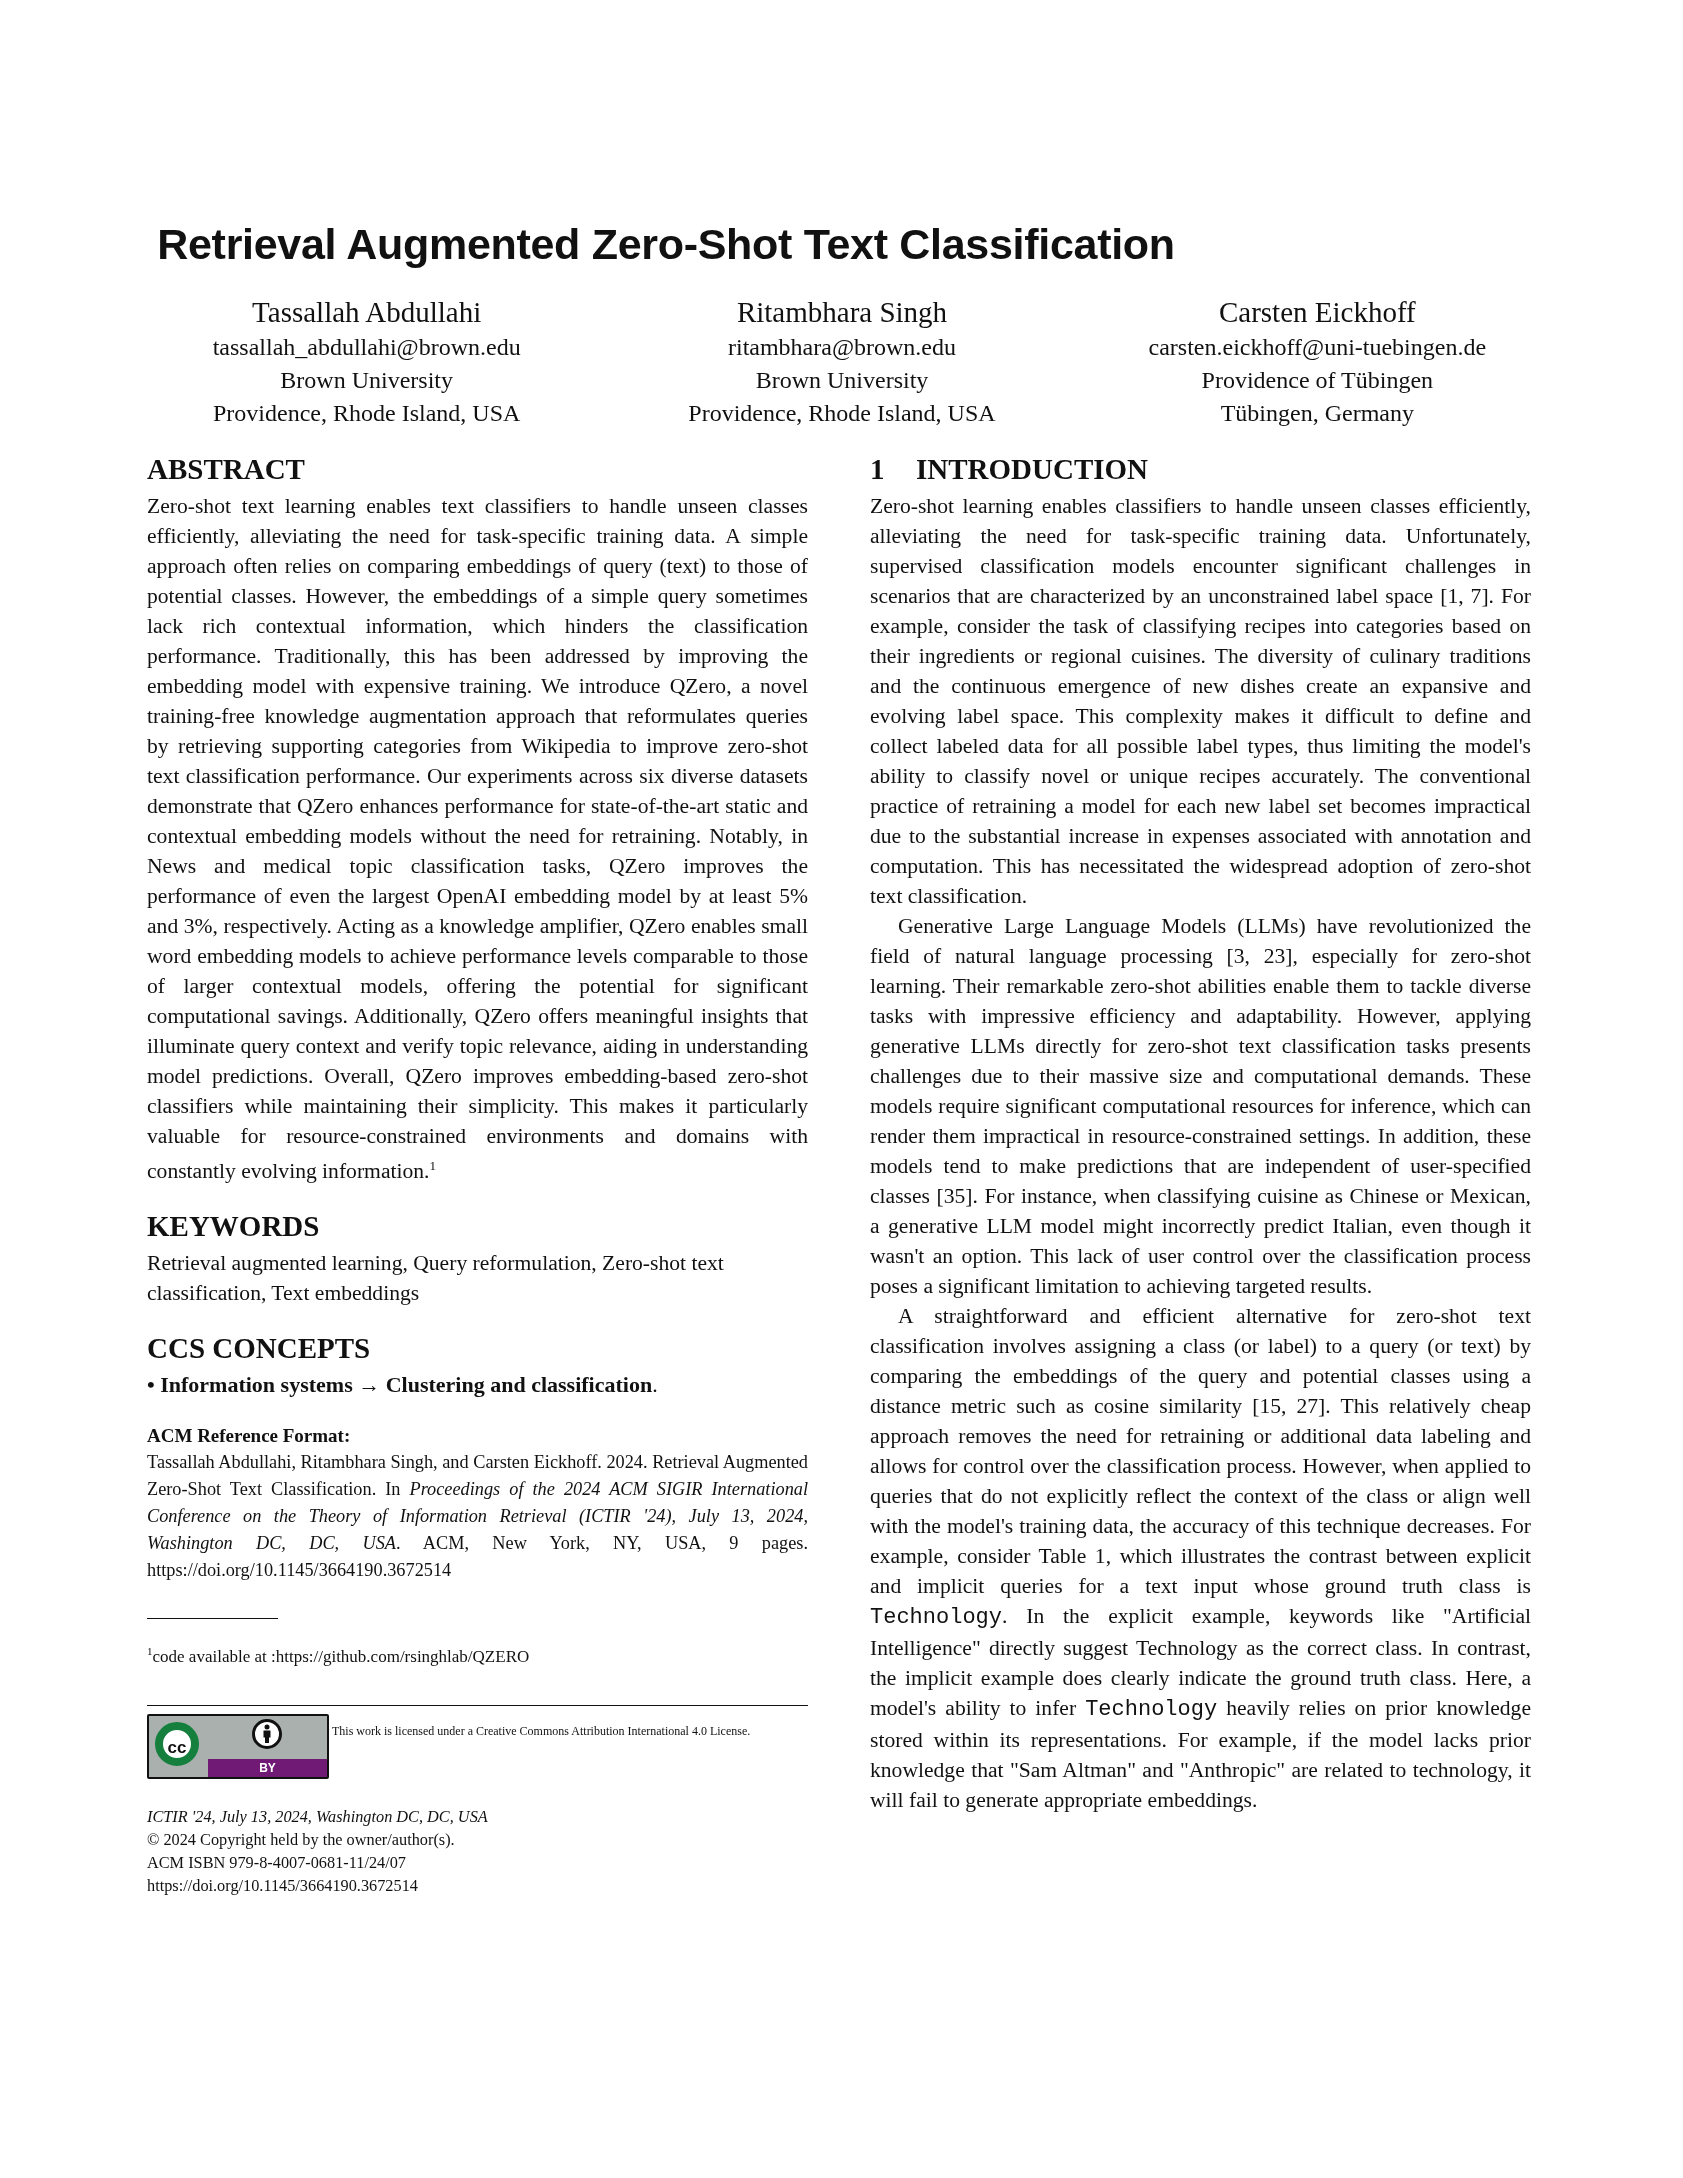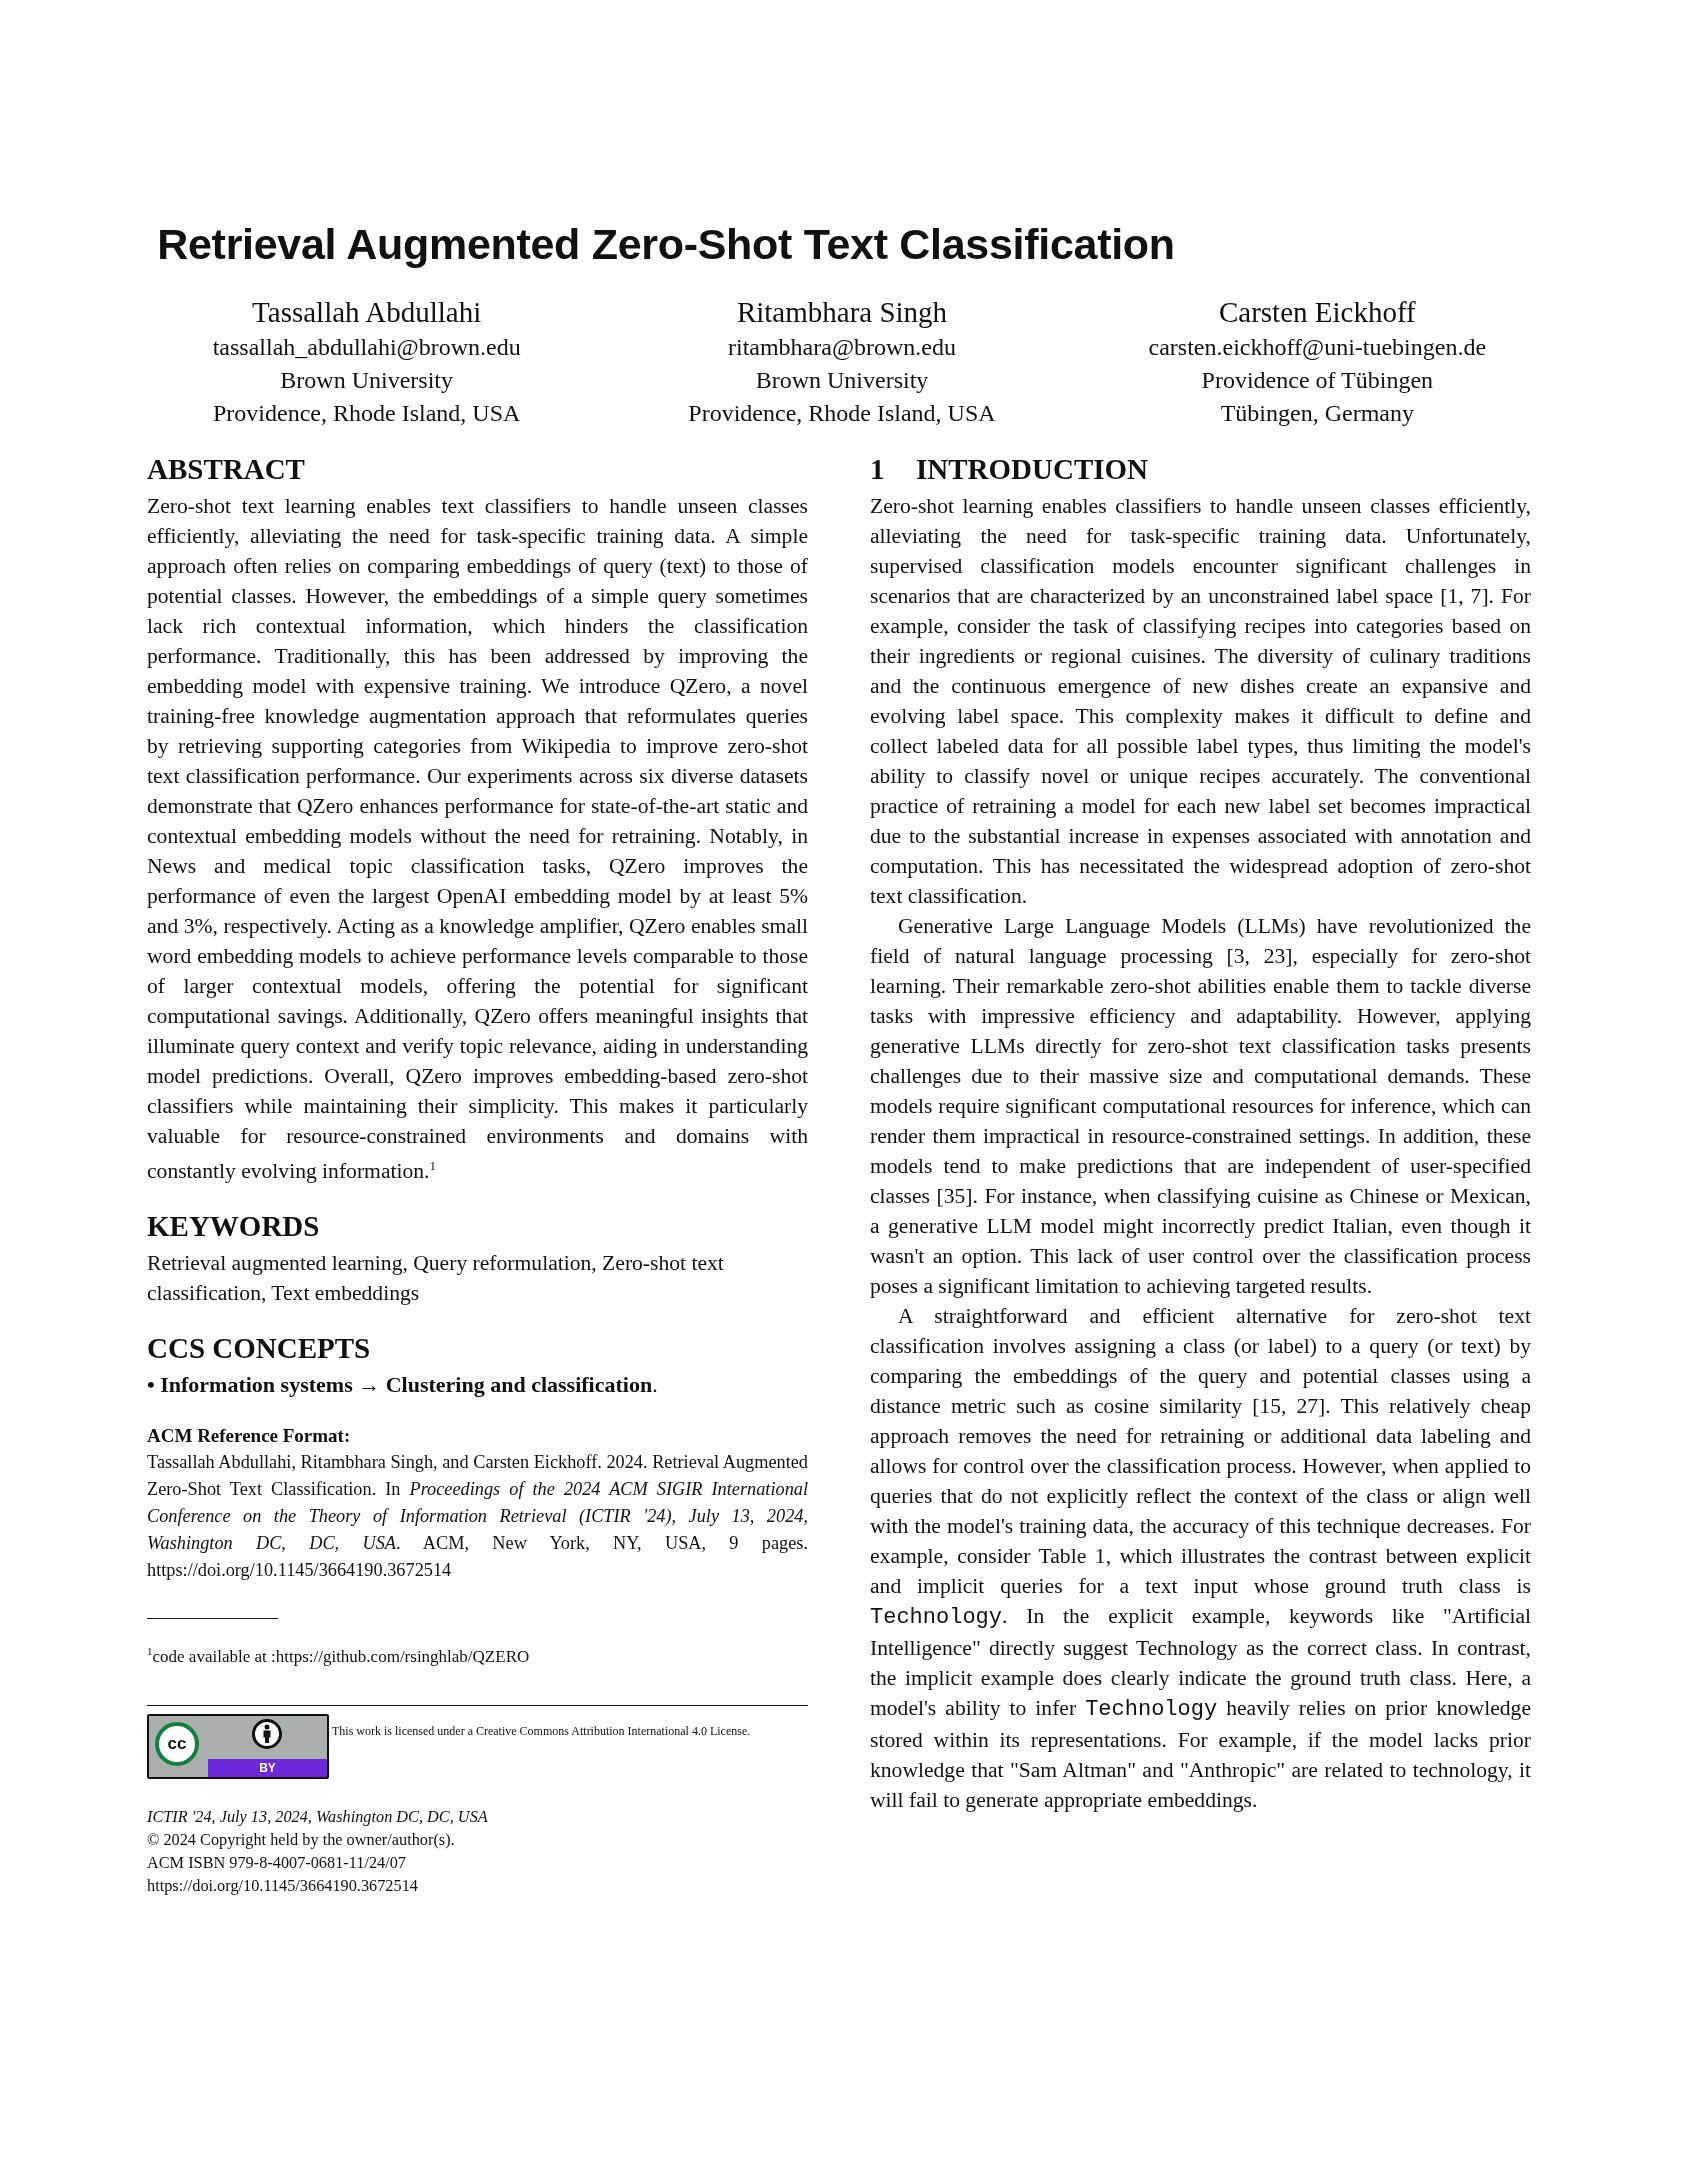--- a/index.html
+++ b/index.html
@@ -19,22 +19,22 @@
   .ccs { font-size: 22px; line-height: 30px; }
   .ccs b { font-weight: bold; }
   .acmref-h { font-weight: bold; font-size: 19px; line-height: 27px; margin-top: 22px; }
   .acmref { font-size: 18.3px; line-height: 27px; text-align: justify; }
   .fnrule { width: 131px; border-top: 1px solid #111; margin-top: 34px; }
   .footnote { font-size: 17px; line-height: 24px; margin-top: 20px; }
   .footnote sup { font-size: 11px; }
   .licrule { border-top: 1px solid #111; margin-top: 36px; }
   .license { display: flex; align-items: flex-start; margin-top: 8px; }
   .ccbadge { width: 178px; height: 61px; background: #aab0ad; border: 2px solid #111; position: relative; flex-shrink: 0; border-radius: 2px; }
-  .ccbadge .byband { position: absolute; left: 59px; right: 0; bottom: 0; height: 18px; background: #6d28d9; color: #fff; font-family: "Liberation Sans", sans-serif; font-weight: bold; font-size: 12px; text-align: center; line-height: 18px; }
-  .ccbadge .cc { position: absolute; left: 6px; top: 6px; width: 44px; height: 44px; border-radius: 50%; background: #fff; border: 4px solid #15803d; box-sizing: border-box; font-family: "Liberation Sans", sans-serif; font-weight: bold; font-size: 17px; text-align: center; line-height: 36px; }
+  .ccbadge .byband { position: absolute; left: 59px; right: 0; bottom: 0; height: 18px; background: #701a75; color: #fff; font-family: "Liberation Sans", sans-serif; font-weight: bold; font-size: 12px; text-align: center; line-height: 18px; }
+  .ccbadge .cc { position: absolute; left: 6px; top: 6px; width: 44px; height: 44px; border-radius: 50%; background: #fff; border: 8px solid #15803d; box-sizing: border-box; font-family: "Liberation Sans", sans-serif; font-weight: bold; font-size: 17px; text-align: center; line-height: 36px; }
   .ccbadge .person { position: absolute; left: 103px; top: 3px; width: 30px; height: 30px; border-radius: 50%; background: #fff; border: 3px solid #111; box-sizing: border-box; }
   .license-text { margin-left: 3px; font-size: 12px; line-height: 22px; padding-top: 6px; }
   .pubinfo { margin-top: 26px; font-size: 16.3px; line-height: 23px; }
   .pubinfo .it { font-style: italic; }
   .mono { font-family: "Liberation Mono", "DejaVu Sans Mono", monospace; font-size: 22px; }
 </style>
 </head>
 <body>
 
 <div class="title">Retrieval Augmented Zero-Shot Text Classification</div>

